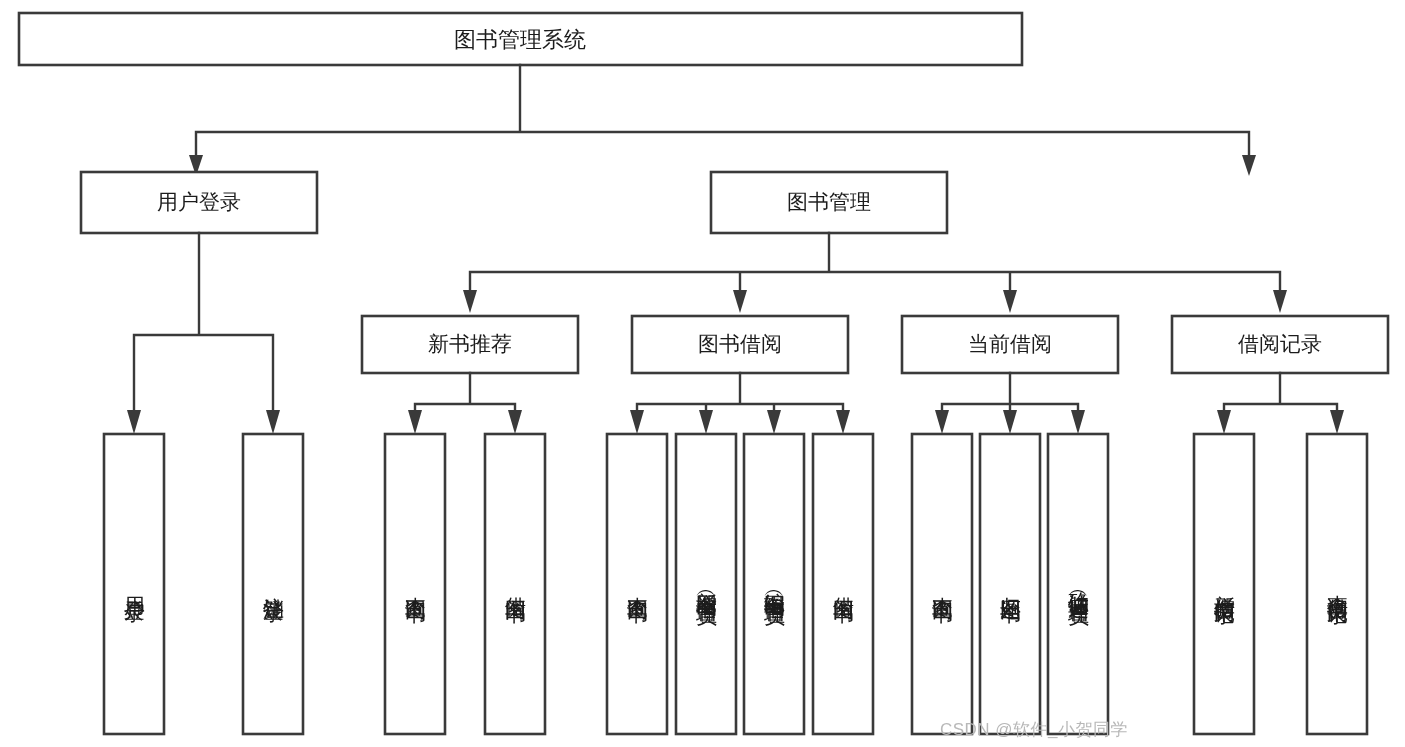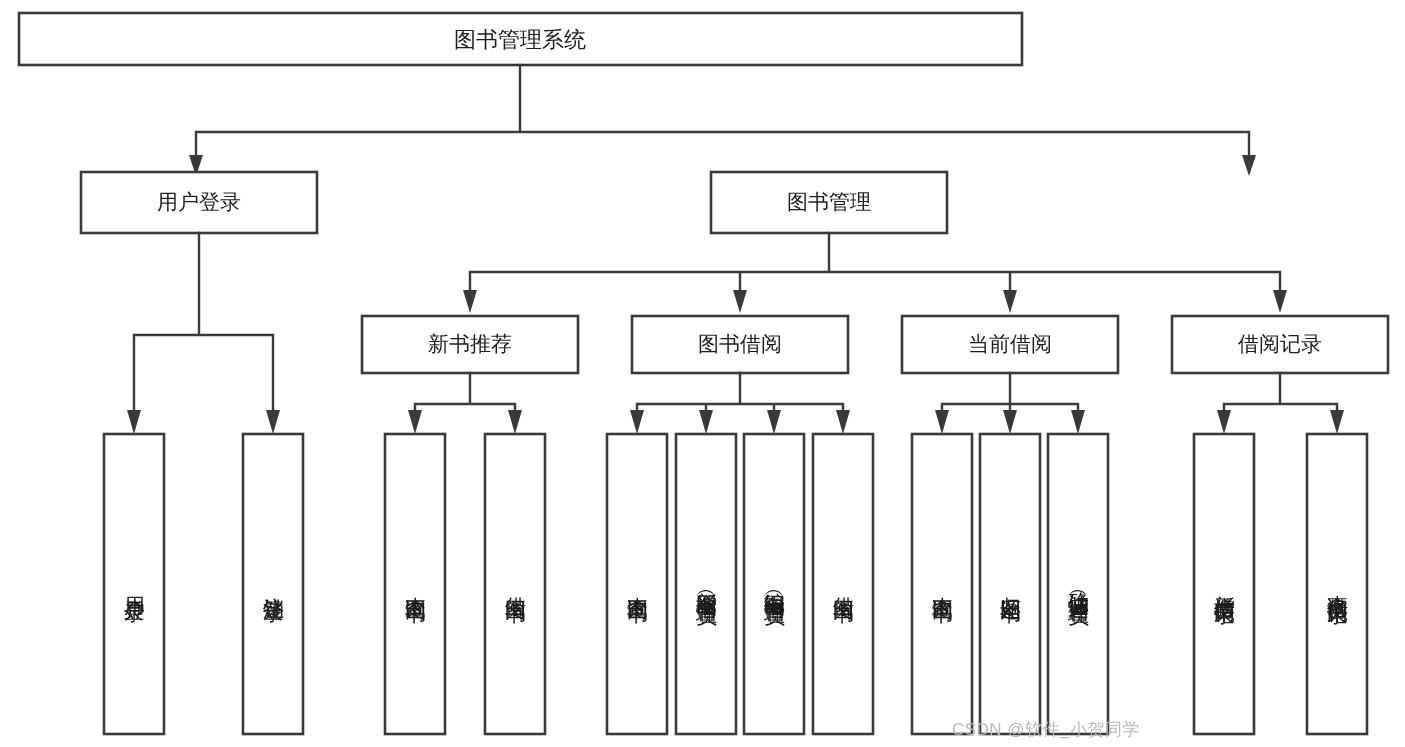--- a/index.html
+++ b/index.html
@@ -65,21 +65,21 @@
     font-family: "Liberation Sans", "DejaVu Sans", sans-serif;
     font-size: 21px;
     line-height: 1.18;
     letter-spacing: 2px;
     color: #1c1c1c;
     white-space: nowrap;
     text-align: center;
   }
   #watermark {
     position: absolute;
-    right: 8px;
+    right: 20px;
     bottom: 6px;
     font-family: "Liberation Sans", "DejaVu Sans", sans-serif;
     font-size: 17px;
     color: #b8b8b8;
     letter-spacing: 0.5px;
     white-space: nowrap;
     margin-left: 40px;
   }
 </style>
 </head>

